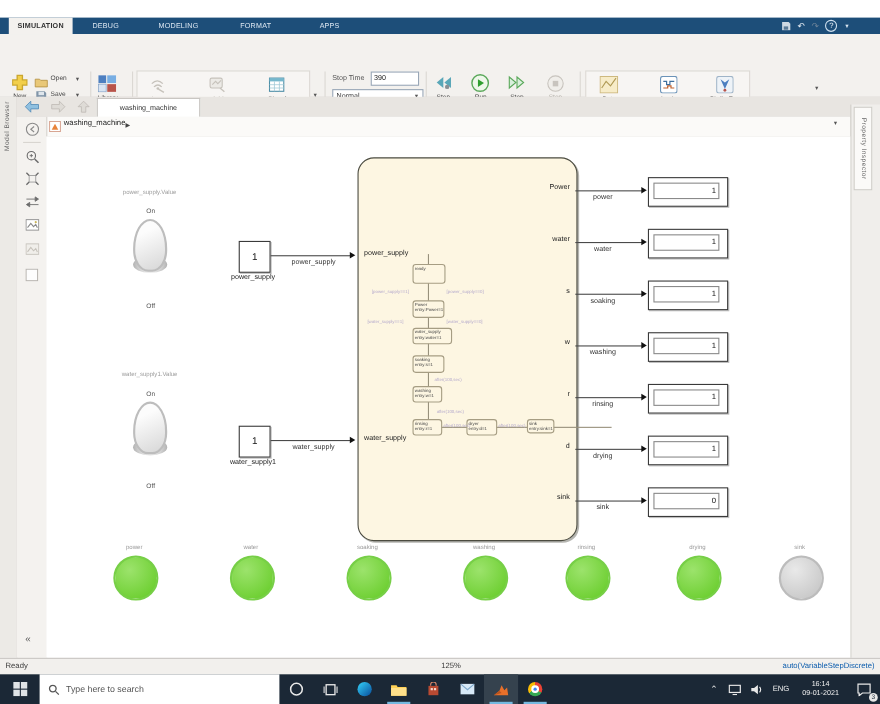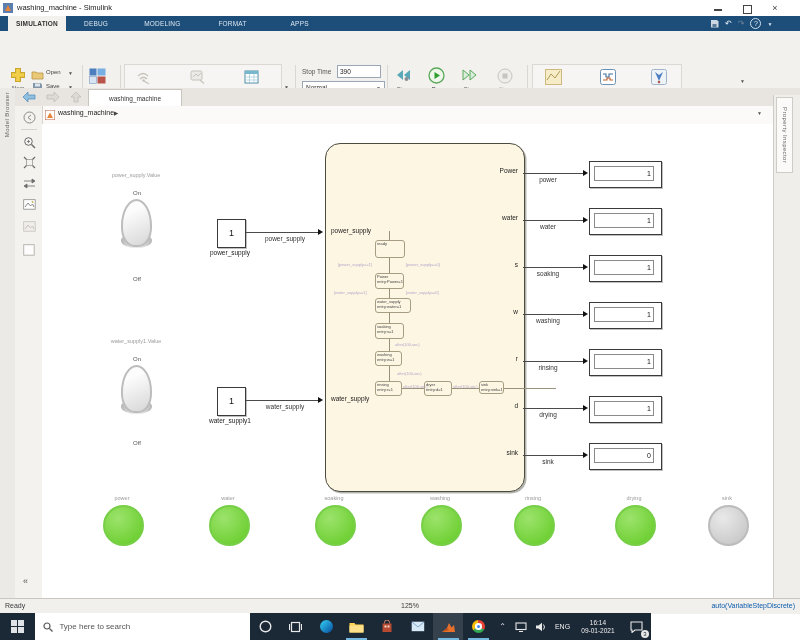--- a/index.html
+++ b/index.html
@@ -63,42 +63,32 @@
   .disp{width:71px;height:25px;border:1.5px solid #3a3a3a;background:#fff;box-shadow:1px 1px 0 rgba(0,0,0,.25)}
   .dfield{position:absolute;left:4px;top:4px;width:56px;height:13px;border:1px solid #8a8a8a;background:#fff;
           font-size:7px;line-height:13px;text-align:right;padding-right:2px;color:#111}
   .lamp{width:37px;height:37px;border-radius:50%}
   .lamp.on{background:radial-gradient(circle at 35% 30%,#9ce36c,#62ca23);border:2px solid #77cf47}
   .lamp.off{background:radial-gradient(circle at 35% 30%,#e9e9e9,#c1c1c1);border:2px solid #bcbcbc}
   .llab{font-size:5.5px;color:#9a9a9a;text-align:center}
   
   .statusbar{left:0;top:598px;width:800px;height:15px;background:#f2f0ed;border-top:1px solid #c9c6c2;font-size:7px;color:#3a3a3a}
   .blue{color:#0b5cad}
-  .taskbar{left:0;top:613px;width:651px;height:27px;background:#1b2836;display:flex;align-items:stretch}
+  .taskbar{left:0;top:613px;width:800px;height:27px;background:#1b2836;display:flex;align-items:stretch}
   .tslot{width:31px;display:flex;align-items:center;justify-content:center;position:relative}
   .openline{position:absolute;left:5px;bottom:0;width:21px;height:2px;background:#76b9e0}
   .searchbox{width:210px;background:#fff;display:flex;align-items:center;gap:6px;padding-left:8px;color:#555;font-size:8px}
   .traytxt{color:#f0f0f0;font-size:7px}
   .clock{color:#f0f0f0;font-size:6.5px;text-align:center;line-height:8px}
 </style>
 </head>
 <body>
 
 <div id="app">
 
-  <div class="a titlebar">
-    <svg class="a" style="left:3px;top:3px" width="10" height="10">
-        <rect width="10" height="10" fill="#5a7fae"></rect>
-        <path d="M2 8 L5 2 L8 8 Z" fill="#e8833a"></path>
-      </svg>
-    <div class="a title">washing_machine - Simulink</div>
-    <div class="a minln" style="left:714px"></div>
-    <div class="a maxsq" style="left:743px"></div>
-    <div class="a winbtn" style="left:770px">×</div>
-  </div>
 
   <div class="a tabbar">
     <div class="rtab active" style="margin-left:8px;width:50px">SIMULATION</div>
     <div class="rtab" style="margin-left:14px">DEBUG</div>
     <div class="rtab" style="margin-left:28px">MODELING</div>
     <div class="rtab" style="margin-left:30px">FORMAT</div>
     <div class="rtab" style="margin-left:36px">APPS</div>
   </div>
   <div class="a qa" style="left:710px">
     <svg width="9" height="9">

